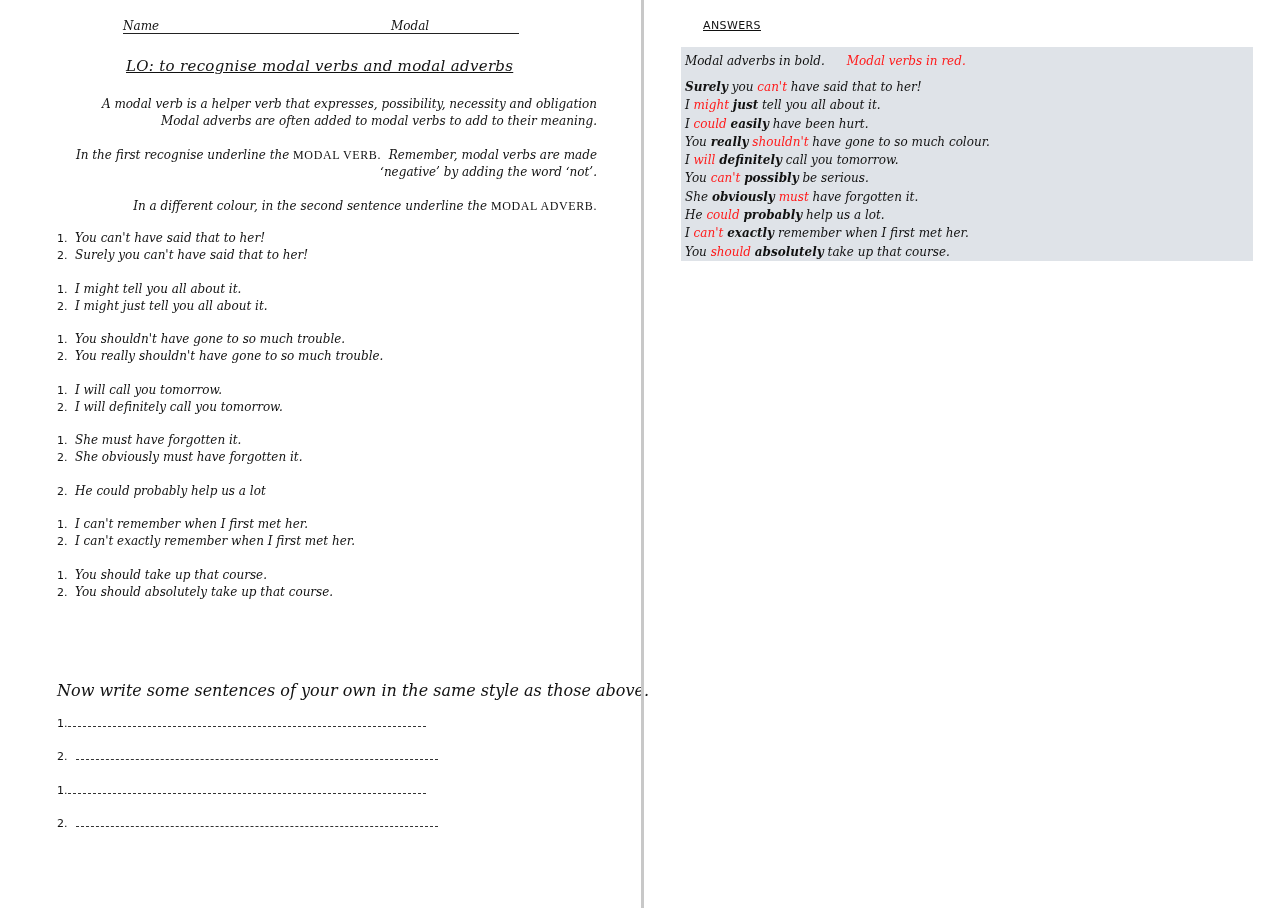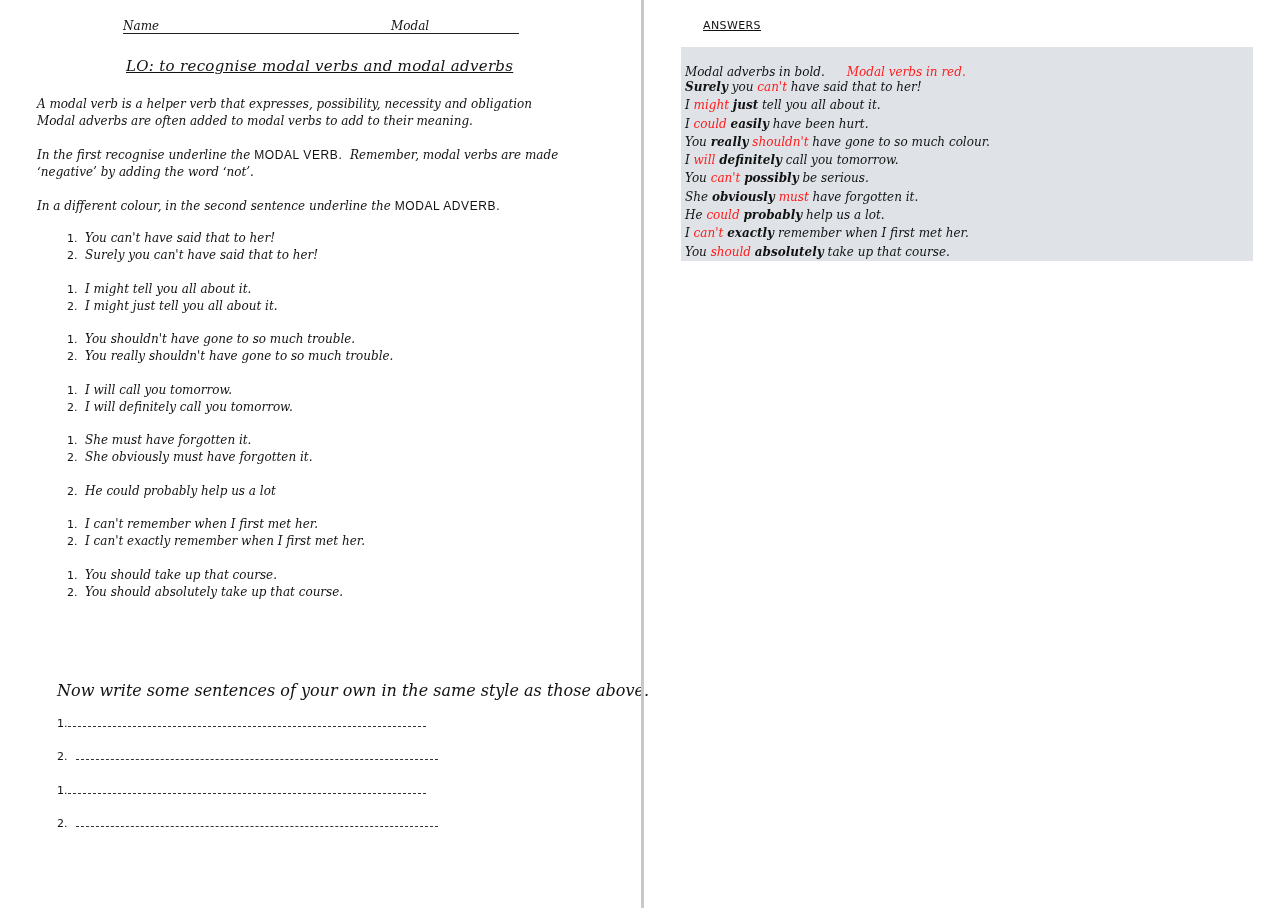--- a/index.html
+++ b/index.html
@@ -12,35 +12,35 @@
   .page-right { position: absolute; left: 644px; top: 0; width: 643px; height: 908px; }
 
   .name-row { position: absolute; left: 123px; top: 19px; width: 396px; height: 14px; border-bottom: 1px solid #222; font-size: 12px; }
   .name-row .name { position: absolute; left: 0; top: 0; }
   .name-row .date { position: absolute; left: 268px; top: 0; }
 
   .lo-title { position: absolute; left: 126px; top: 57px; font-size: 15px; text-decoration: underline; letter-spacing: 0.3px; white-space: nowrap; }
 
   .intro { position: absolute; left: 37px; top: 96px; width: 560px; font-size: 12px; line-height: 17px; }
   .intro p { margin: 0 0 17px 0; }
-  .intro p span { display: block; white-space: nowrap; }
-  .caps { font-style: normal; font-family: Liberation Sans, sans-serif; letter-spacing: 0.6px; }
+  .intro p span { display: block; white-space: nowrap; text-align: right; }
+  .caps { font-style: normal; font-family: Liberation Serif, serif; letter-spacing: 0.6px; }
 
-  .exercises { position: absolute; left: 57px; top: 230px; font-size: 12px; line-height: 17px; margin-left: 10px; }
+  .exercises { position: absolute; left: 57px; top: 230px; font-size: 12px; line-height: 17px; }
   .pair { margin: 0 0 16.5px 0; }
   .line { white-space: nowrap; }
   .num { display: inline-block; width: 18px; font-style: normal; font-family: "DejaVu Sans", sans-serif; font-size: 11px; }
 
   .own-prompt { position: absolute; left: 57px; top: 681px; font-size: 16px; white-space: nowrap; }
   .write-line { position: absolute; font-size: 11px; font-style: normal; font-family: "DejaVu Sans", sans-serif; white-space: nowrap; }
   .write-line .rule { display: inline-block; vertical-align: baseline; border-bottom: 1px dashed #333; height: 10px; }
 
   .answers-title { position: absolute; left: 59px; top: 19px; font-size: 11px; font-style: normal; font-family: "DejaVu Sans", sans-serif; text-decoration: underline; letter-spacing: 0.4px; }
   .answer-box { position: absolute; left: 37px; top: 47px; width: 572px; height: 214px; background: #dfe3e8; }
-  .answer-key { position: absolute; left: 4px; top: 18px; font-size: 12px; white-space: nowrap; }
+  .answer-key { position: absolute; left: 4px; top: 7px; font-size: 12px; white-space: nowrap; }
   .answer-key .red { color: #ff1a1a; margin-left: 22px; }
   .answer-list { position: absolute; left: 4px; top: 31px; font-size: 12px; line-height: 18.3px; }
   .answer-line { white-space: nowrap; }
   .verb { color: #ff1a1a; }
   .adv { font-weight: bold; }
 </style>
 </head>
 <body>
 
 <div class="page-left">

